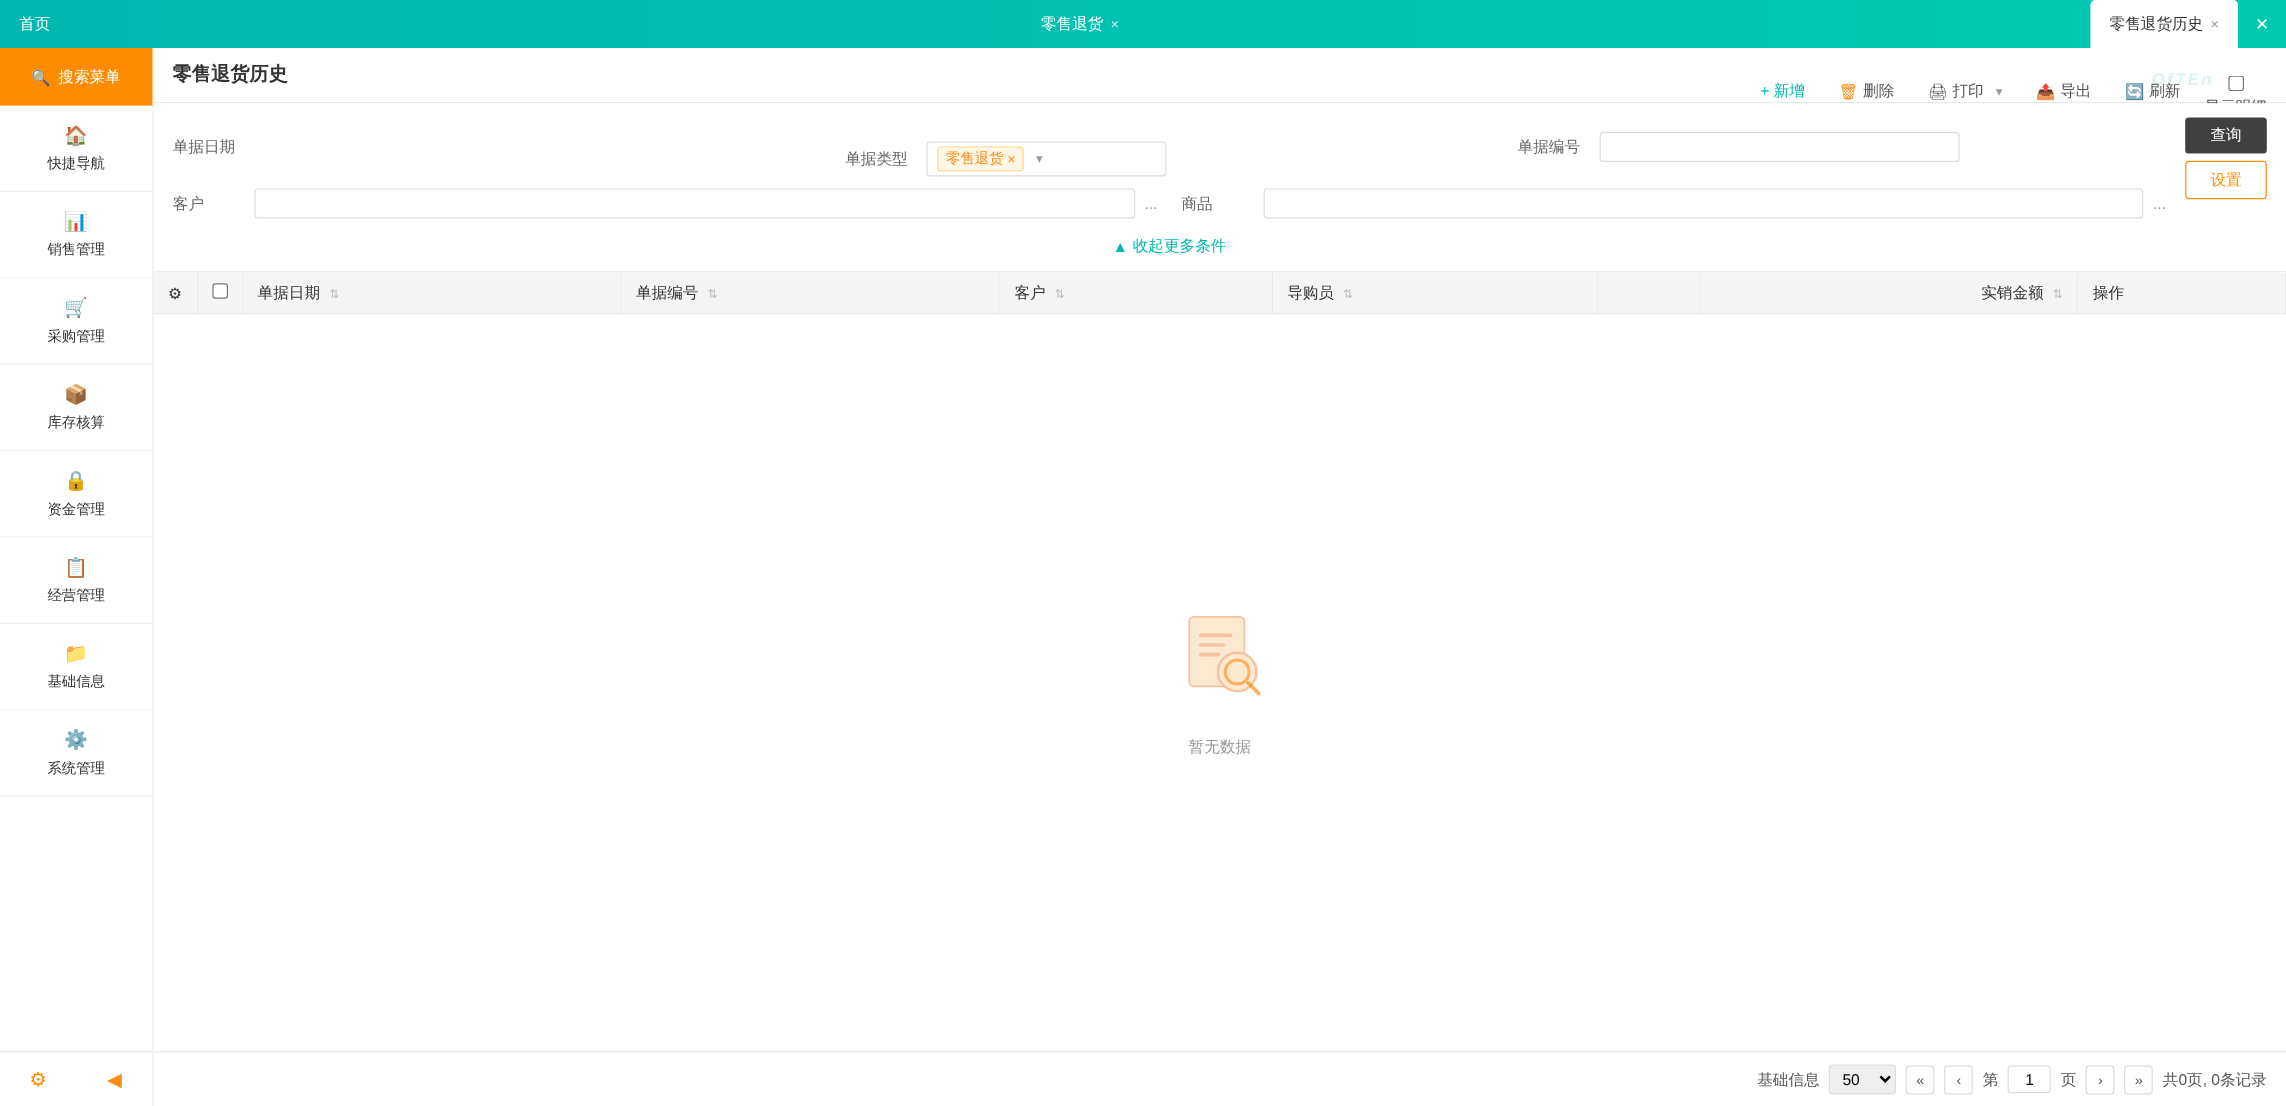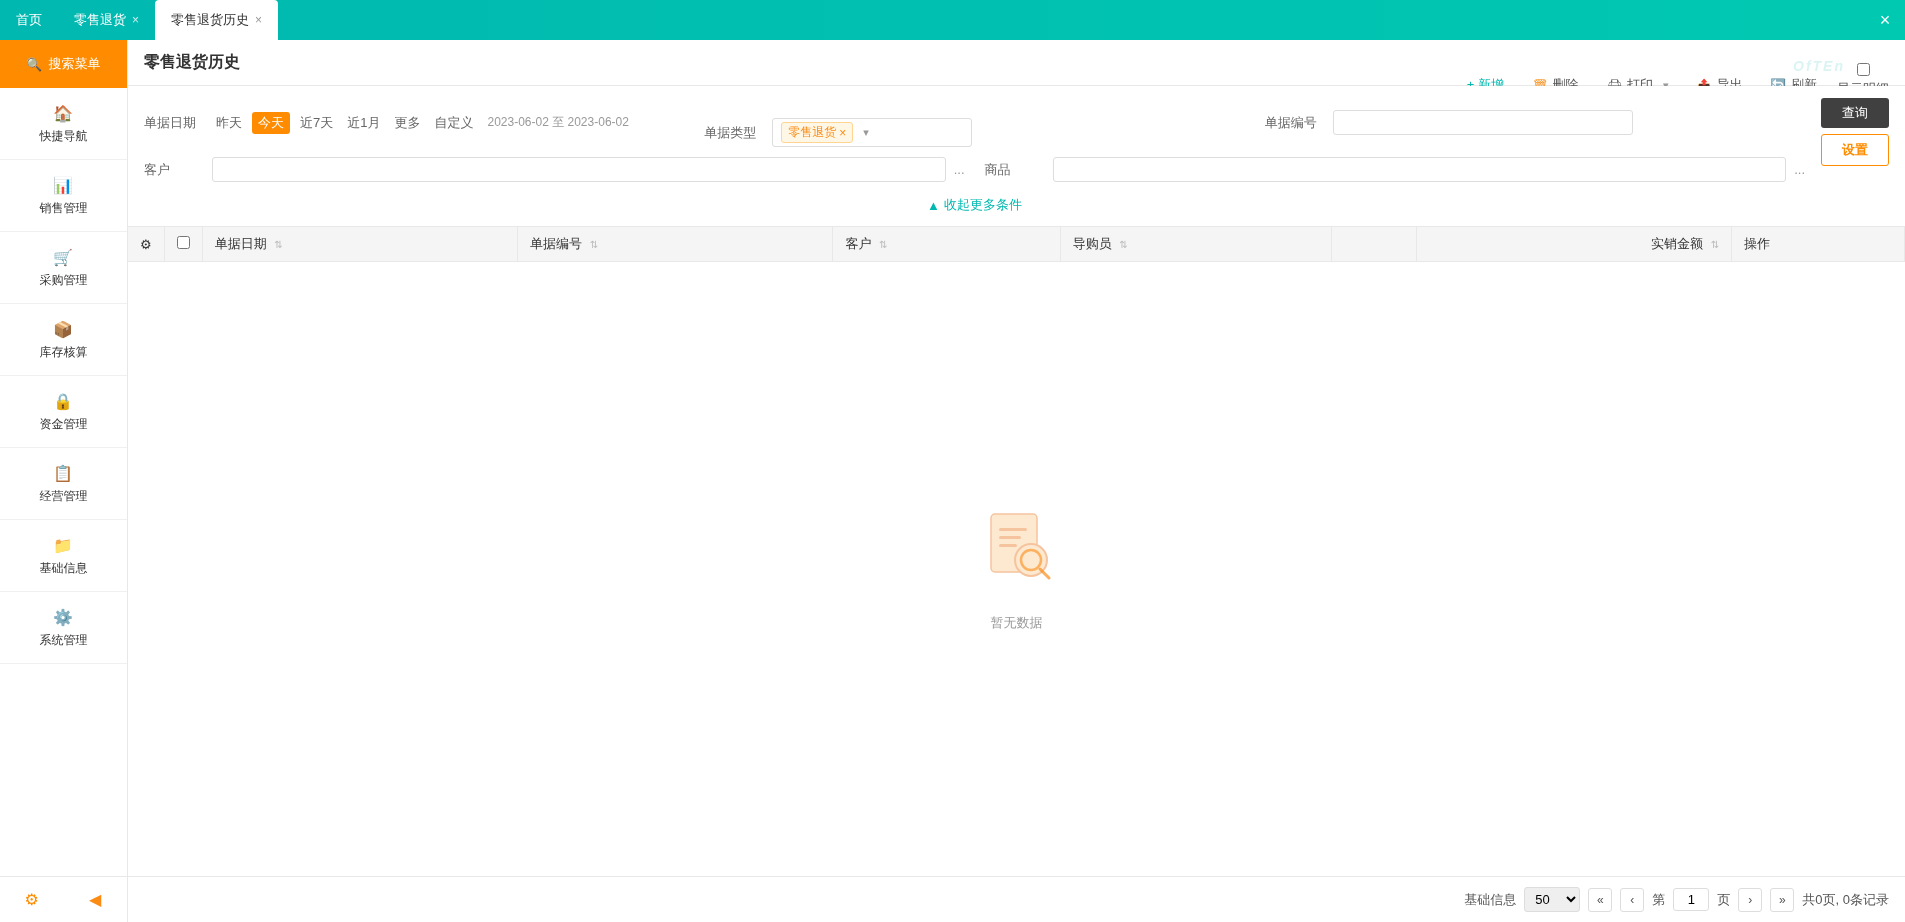--- a/index.html
+++ b/index.html
@@ -12,20 +12,21 @@
       display: flex;
       align-items: center;
       padding: 0 0 0 0;
       flex-shrink: 0;
     }
     .top-bar-tabs {
       display: flex;
       align-items: center;
       height: 100%;
       flex: 1;
+      justify-content: space-between;
     }
     .tab-item {
       height: 100%;
       display: flex;
       align-items: center;
       padding: 0 16px;
       color: white;
       font-size: 13px;
       cursor: pointer;
       position: relative;
@@ -138,21 +139,21 @@
       border-bottom: 1px solid #e8e8e8;
       flex-shrink: 0;
     }
     .page-title {
       font-size: 16px;
       font-weight: bold;
       color: #333;
     }
     .toolbar {
       display: flex;
-      align-items: flex-end;
+      align-items: flex-start;
       gap: 12px;
       margin-top: 36px;
     }
     .toolbar-btn {
       display: flex;
       align-items: center;
       gap: 4px;
       font-size: 13px;
       color: #555;
       cursor: pointer;
@@ -270,21 +271,20 @@
       border: none;
     }
     .btn-query {
       background: #404040;
       color: white;
     }
     .btn-settings {
       background: white;
       border: 1px solid #ff8c00;
       color: #ff8c00;
-      font-weight: bold;
     }
     .action-btns {
       display: flex;
       flex-direction: column;
       gap: 6px;
       margin-left: 16px;
     }
 
     
     .table-wrapper {
@@ -493,29 +493,20 @@
       </div>
     </div>
 
     <div class="filter-area">
       <div style="display:flex; align-items:flex-start; gap:0;">
         <div style="flex:1;">
 
           <div class="filter-row">
             <div class="filter-group">
               <span class="filter-label">单据日期</span>
-              <div class="filter-date-options">
-                <span class="date-option">昨天</span>
-                <span class="date-option active">今天</span>
-                <span class="date-option">近7天</span>
-                <span class="date-option">近1月</span>
-                <span class="date-option">更多</span>
-                <span class="date-option">自定义</span>
-                <span class="date-range">2023-06-02 至 2023-06-02</span>
-              </div>
             </div>
             <div class="filter-group" style="min-width:320px;margin-top:20px;">
               <span class="filter-label">单据类型</span>
               <div class="filter-tag-container">
                 <div class="filter-tag">
                   <span>零售退货</span>
                   <span class="filter-tag-close">×</span>
                 </div>
                 <span class="dropdown-arrow">▾</span>
               </div>

